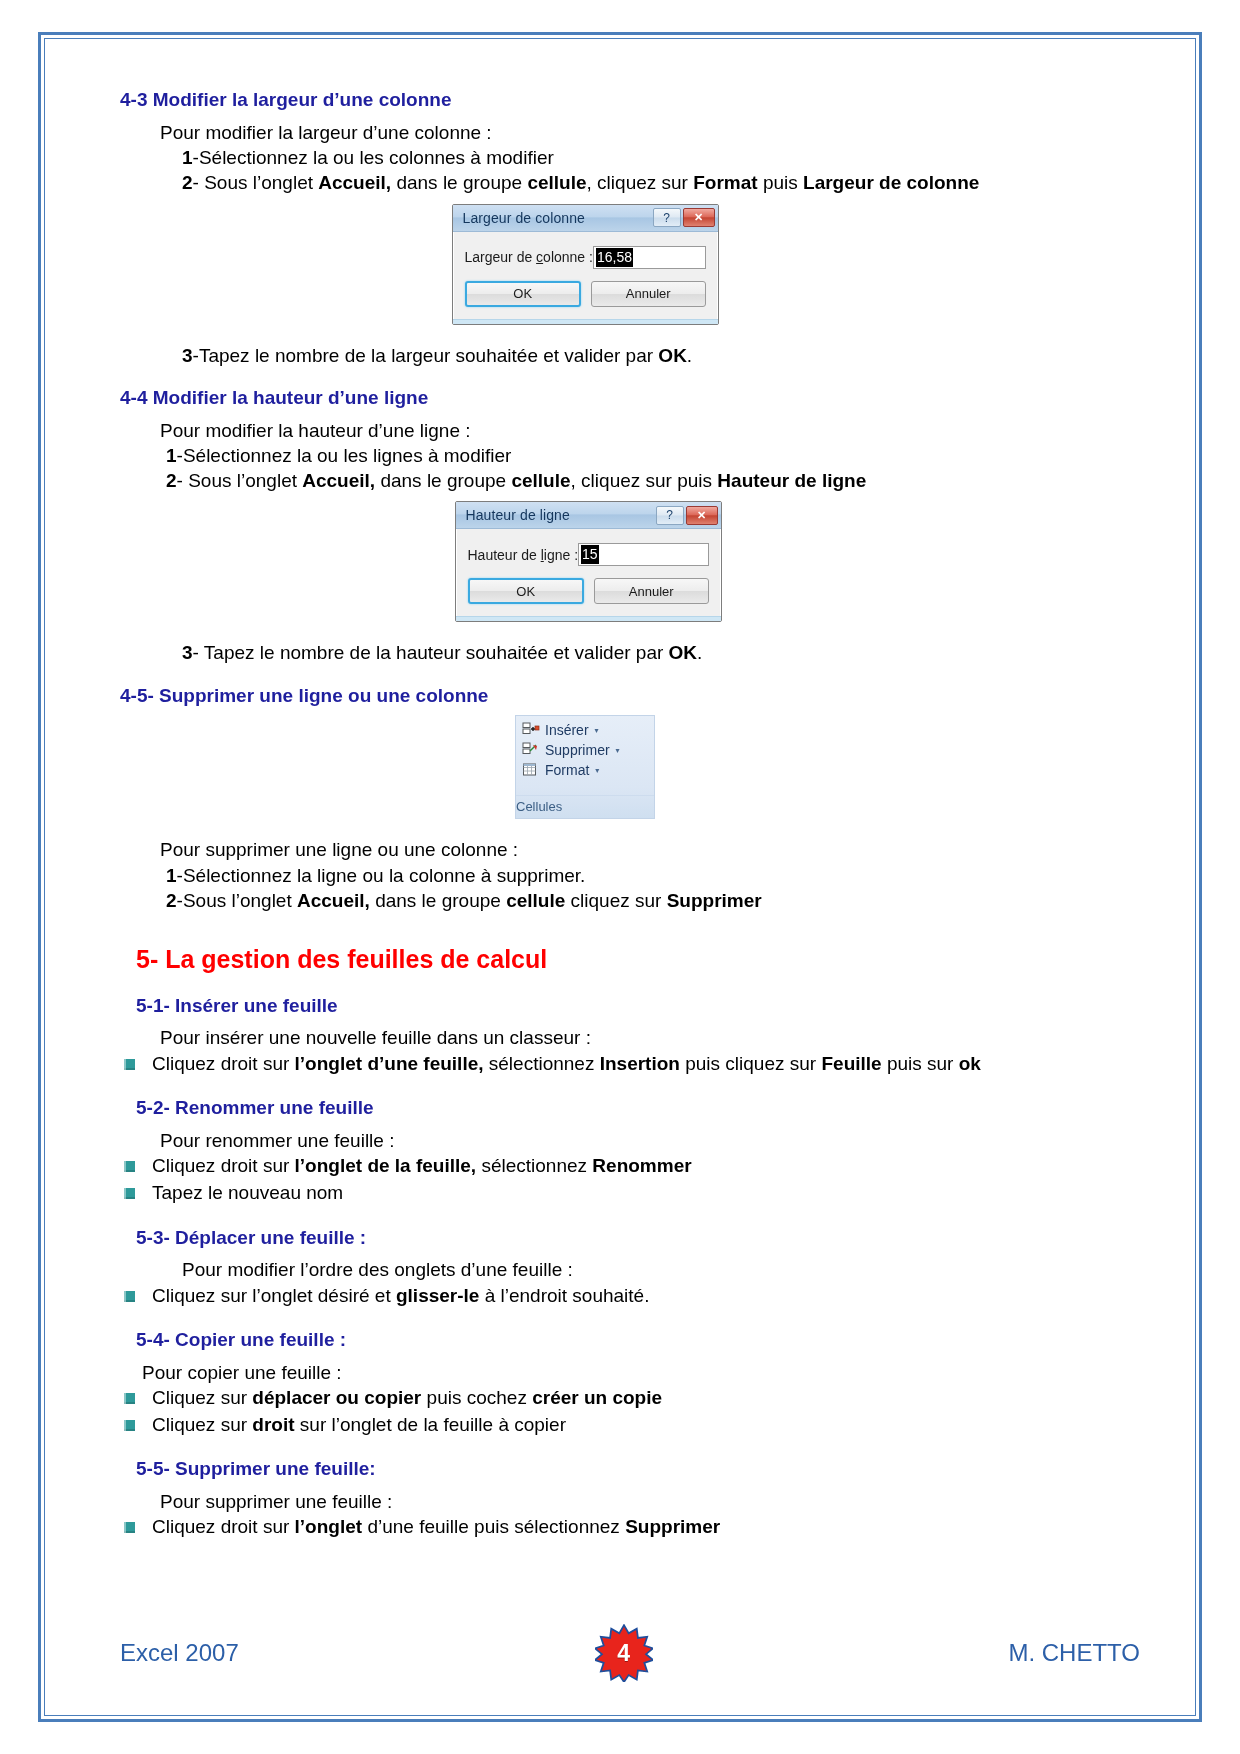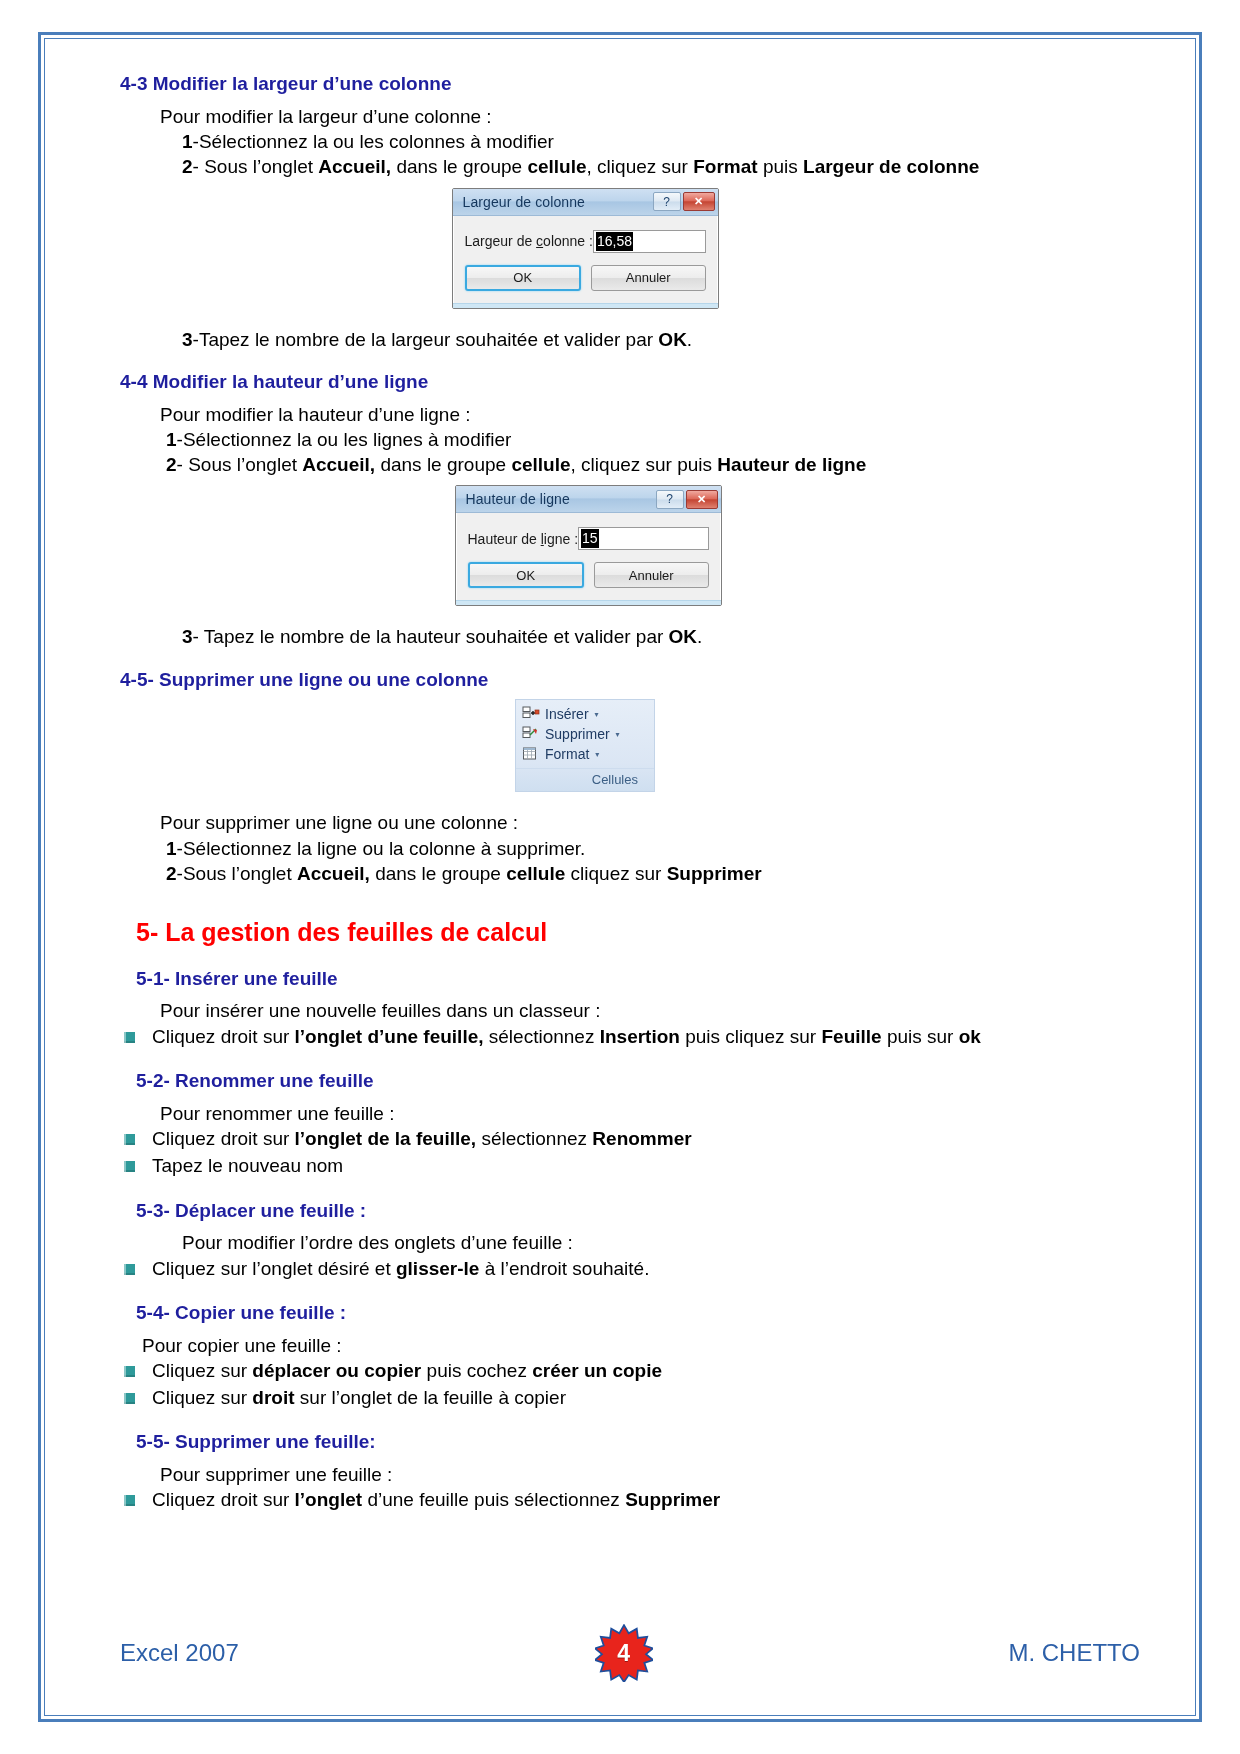--- a/index.html
+++ b/index.html
@@ -33,21 +33,21 @@
     left: 44px;
     top: 38px;
     right: 44px;
     bottom: 38px;
     border: 1px solid #4a7ebb;
     box-sizing: border-box;
   }
   .content {
     position: absolute;
     left: 120px;
-    top: 72px;
+    top: 88px;
     width: 930px;
   }
 
   
   .h-sub {
     color: #1f1f9e;
     font-weight: bold;
     font-size: 19px;
     line-height: 1.25;
     margin: 0;
@@ -229,26 +229,26 @@
     flex: 0 0 18px;
     position: relative;
   }
   .rib-caret {
     font-size: 8px;
     color: #4a6a90;
     margin-left: 1px;
   }
   .rib-label { line-height: 1; }
   .rib-groupname {
-    text-align: right;
+    text-align: left;
     color: #3c5f85;
     font-size: 13px;
     padding: 3px 16px 4px 0;
     border-top: 1px solid #cddcee;
-    margin-top: 4px;
+    margin-top: 15px;
   }
 
   
   .footer {
     position: absolute;
     left: 120px;
     right: 100px;
     bottom: 72px;
     height: 58px;
     display: flex;
@@ -413,21 +413,21 @@
     <p class="body-line ind3"><span class="b">2</span><span>-Sous l’onglet  </span><span class="b">Accueil,</span><span> dans le groupe </span><span class="b">cellule</span><span> cliquez sur </span><span class="b">Supprimer</span></p>
 
     <div class="gap-l"></div>
 
     <h1 class="h-main ind-h2">5- La gestion des feuilles de calcul</h1>
 
     <div class="gap-m"></div>
 
     <h2 class="h-sub ind-h2">5-1-  Insérer une feuille</h2>
     <div class="gap-s"></div>
-    <p class="body-line ind1">Pour insérer une nouvelle feuilles dans un classeur :</p>
+    <p class="body-line ind1">Pour insérer une nouvelle feuille dans un classeur :</p>
     <ul class="blist ind2">
       <li><span class="bullet-sq"></span><span>Cliquez droit sur </span><span class="b">l’onglet d’une feuille,</span><span> sélectionnez </span><span class="b">Insertion</span><span> puis cliquez sur </span><span class="b">Feuille</span><span> puis sur </span><span class="b">ok</span></li>
     </ul>
 
     <div class="gap-m"></div>
 
     <h2 class="h-sub ind-h2">5-2- Renommer une feuille</h2>
     <div class="gap-s"></div>
     <p class="body-line ind1">Pour renommer une feuille :</p>
     <ul class="blist ind2">

